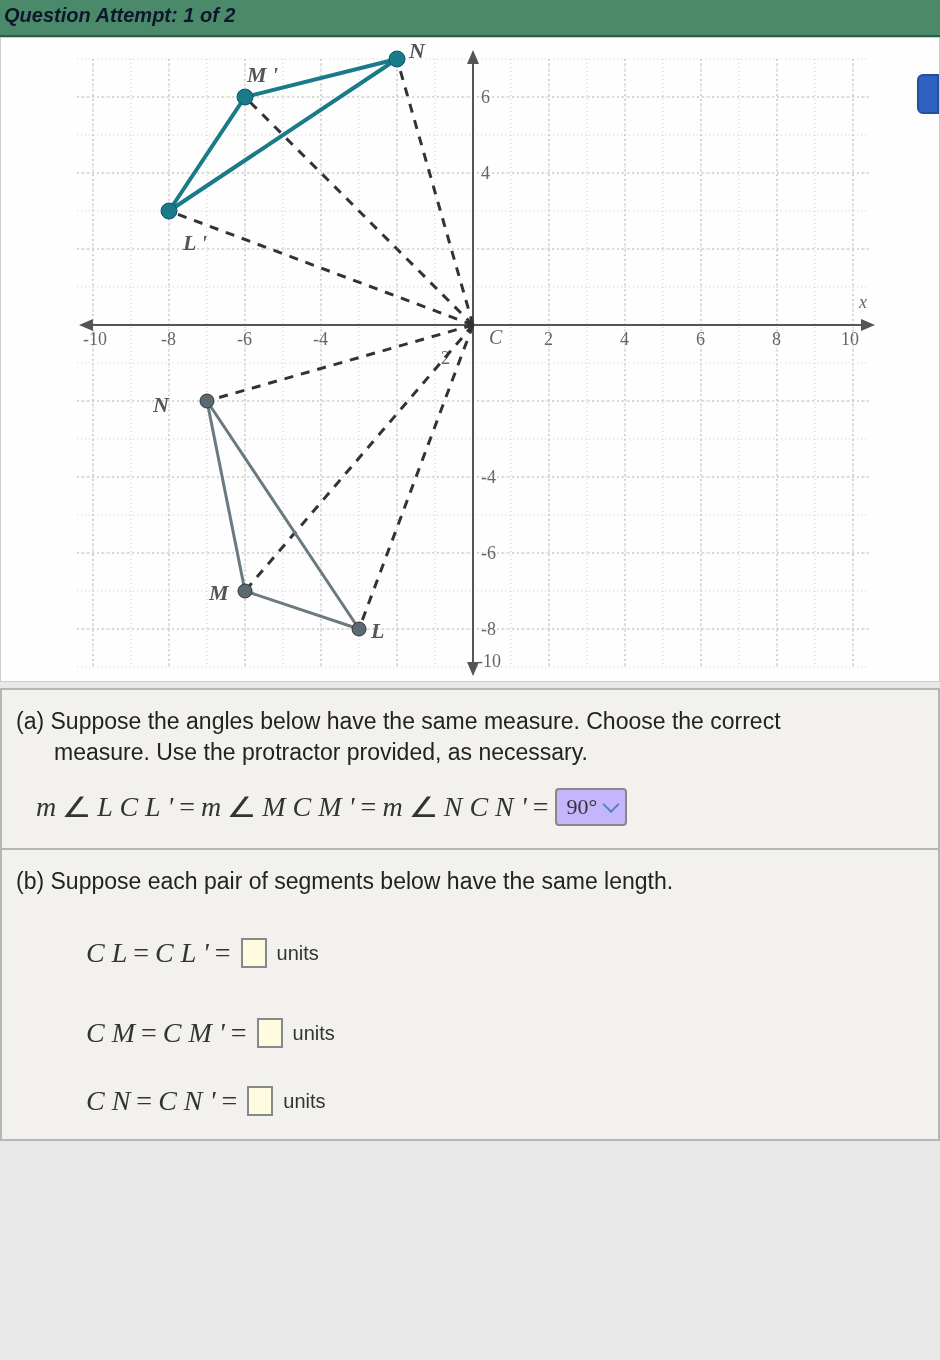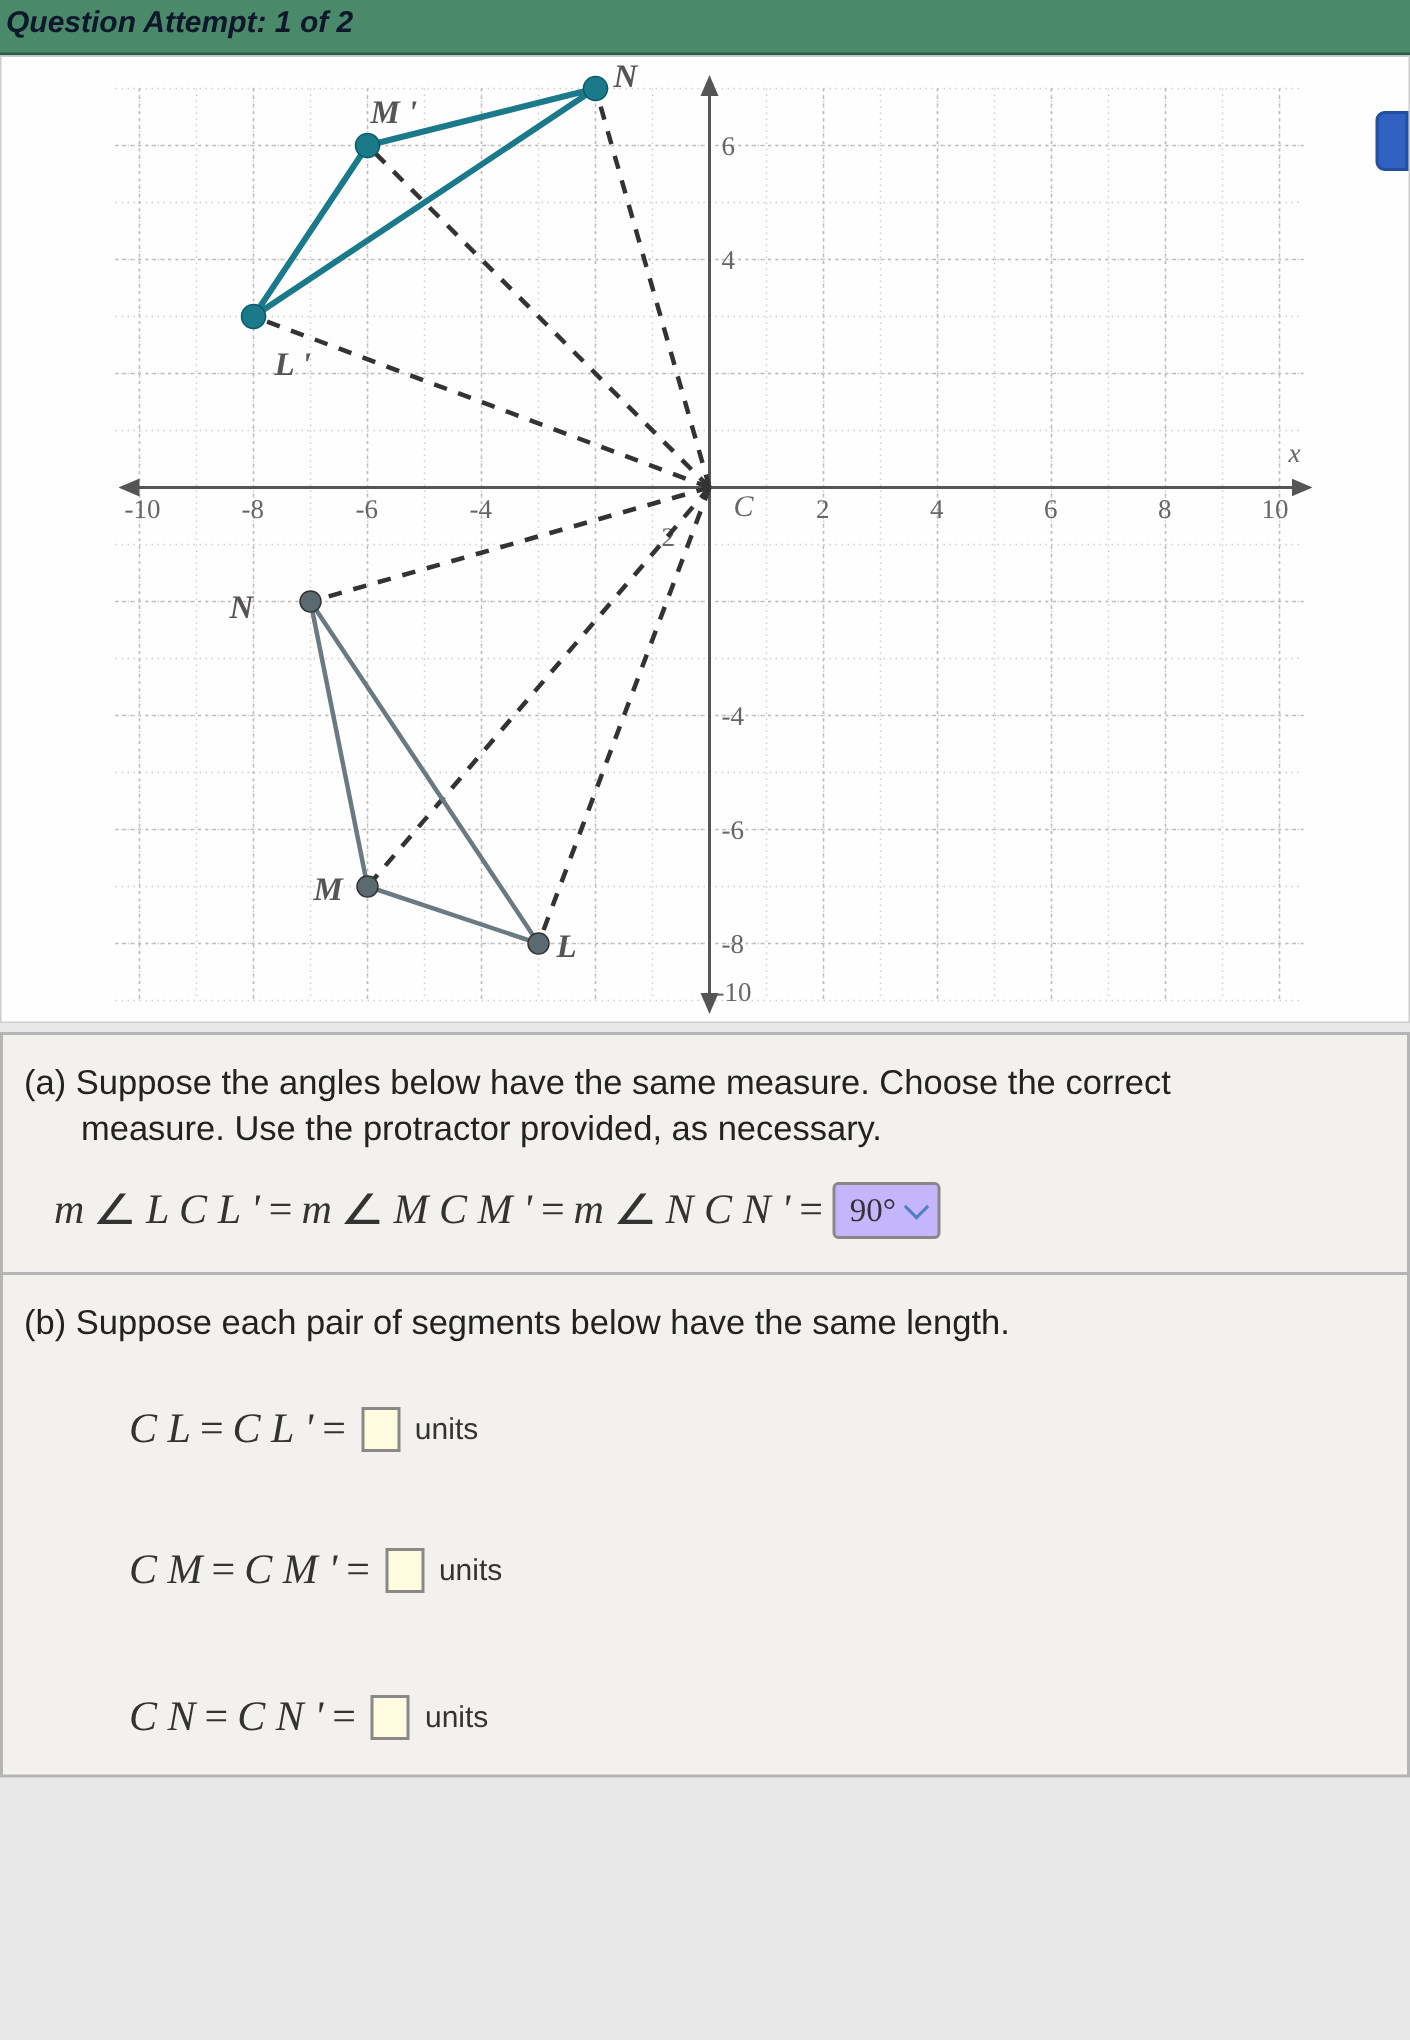--- a/index.html
+++ b/index.html
@@ -281,30 +281,30 @@
 
     <div class="math-row indent" style="margin-top:40px">
       <span>C L</span>
       <span class="upright">=</span>
       <span>C L '</span>
       <span class="upright">=</span>
       <span class="blank-box"></span>
       <span class="units">units</span>
     </div>
 
-    <div class="math-row indent" style="margin-top:62px">
+    <div class="math-row indent" style="margin-top:48px">
       <span>C M</span>
       <span class="upright">=</span>
       <span>C M '</span>
       <span class="upright">=</span>
       <span class="blank-box"></span>
       <span class="units">units</span>
     </div>
 
-    <div class="math-row indent" style="margin-top:66px">
+    <div class="math-row indent" style="margin-top:36px">
       <span>C N</span>
       <span class="upright">=</span>
       <span>C N '</span>
       <span class="upright">=</span>
       <span class="blank-box"></span>
       <span class="units">units</span>
     </div>
   </div>
 
 </div>

